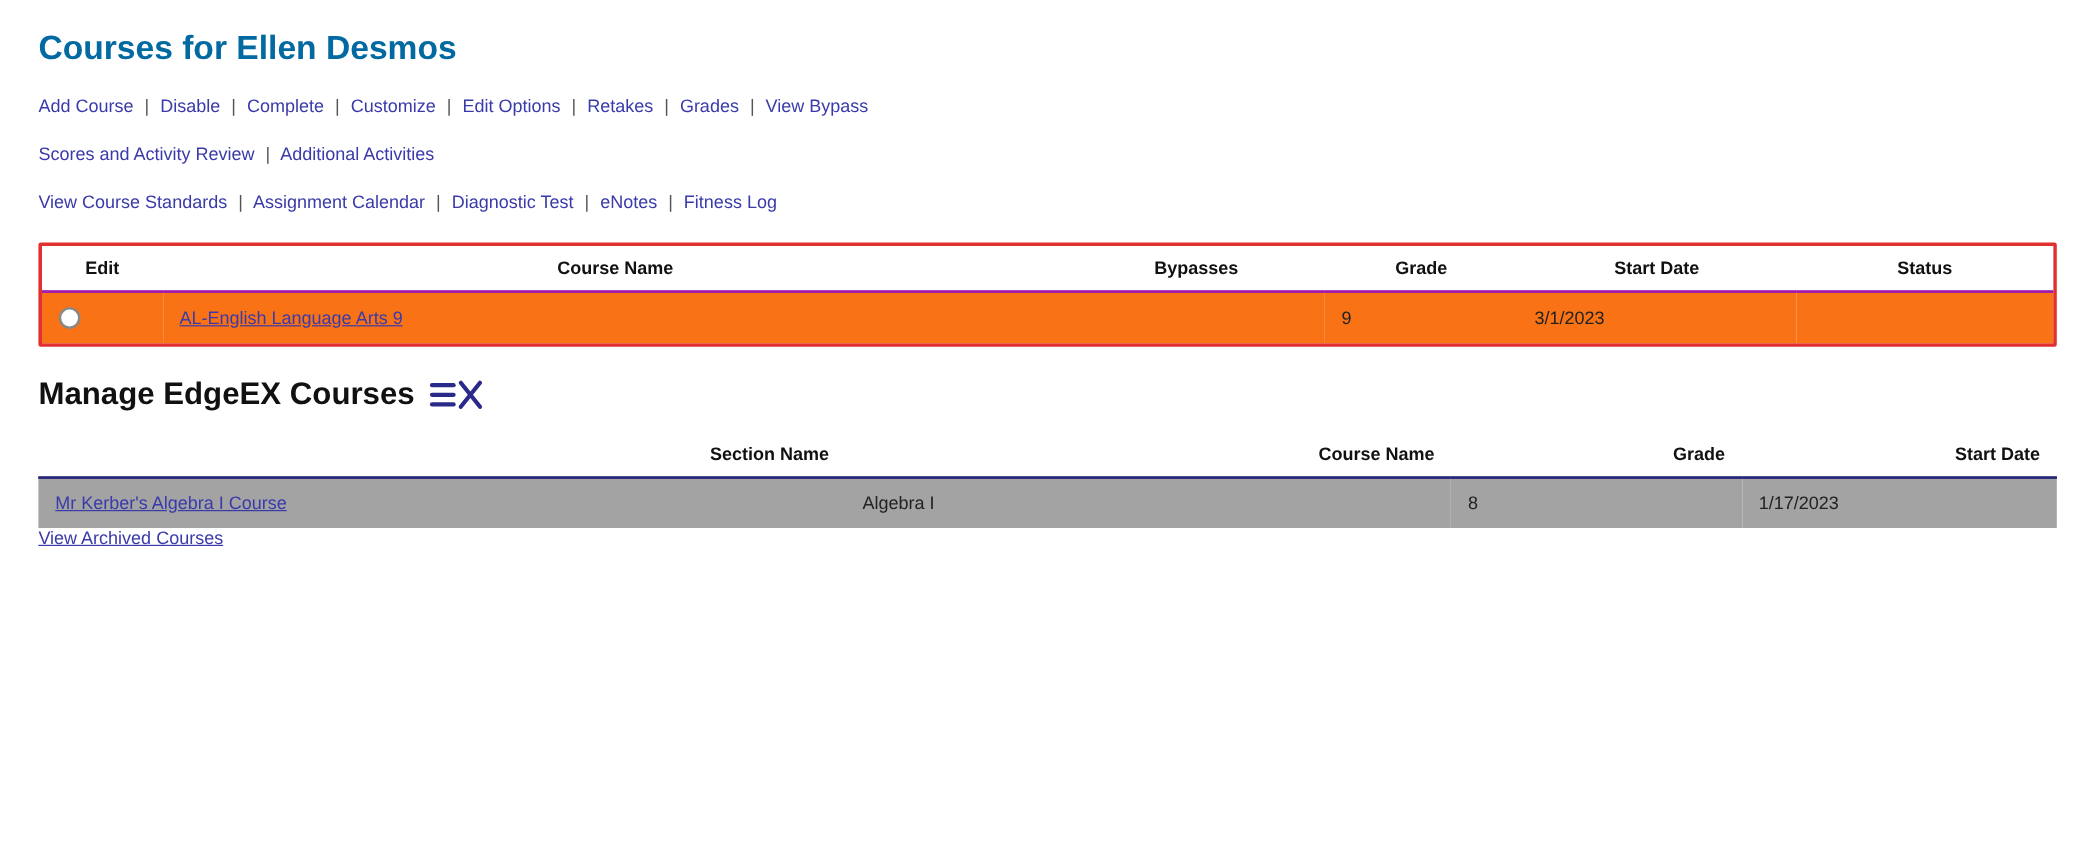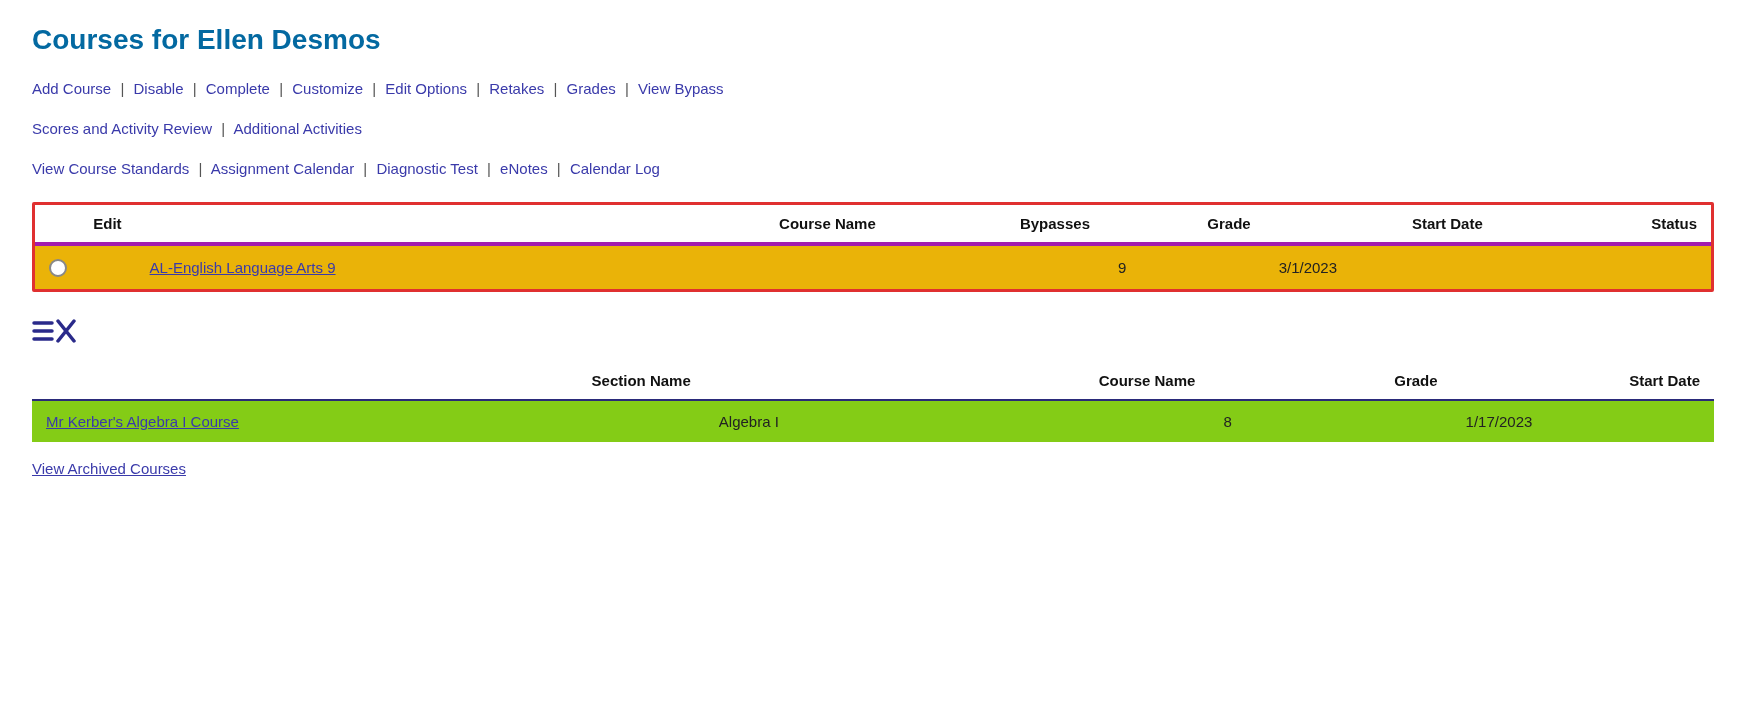--- a/index.html
+++ b/index.html
@@ -32,31 +32,31 @@
     .red-border-section {
       border: 3px solid #e03030;
       margin: 18px 0 24px 0;
       border-radius: 2px;
     }
     table {
       width: 100%;
       border-collapse: collapse;
     }
     .courses-table th {
-      text-align: right;
+      text-align: center;
       font-weight: bold;
       font-size: 15px;
       padding: 10px 14px;
-      border-bottom: 4px solid #a21caf;
+      border-bottom: 2px solid #a21caf;
       background: #fff;
       color: #111;
     }
     .courses-table td {
       padding: 12px 14px;
-      background: #eab308;
+      background: #f97316;
       border: none;
       vertical-align: middle;
     }
     .courses-table td a {
       color: #3a3aaa;
       text-decoration: underline;
       cursor: pointer;
     }
     .radio-cell {
       width: 40px;
@@ -88,31 +88,30 @@
       text-align: right;
       font-weight: bold;
       font-size: 15px;
       padding: 10px 14px;
       border-bottom: 2px solid #2a2a7a;
       background: #fff;
       color: #111;
     }
     .manage-table td {
       padding: 12px 14px;
-      background: #84cc16;
+      background: #a3a3a3;
       border: none;
       vertical-align: middle;
     }
     .manage-table td a {
       color: #3a3aaa;
       text-decoration: underline;
       cursor: pointer;
     }
     .view-archived {
-      margin-top: 18px;
     }
     .view-archived a {
       color: #3a3aaa;
       text-decoration: underline;
       font-size: 15px;
       cursor: pointer;
     }
     .col-edit { width: 50px; }
     .col-course { width: 45%; }
     .col-bypasses { width: 120px; }
@@ -156,21 +155,21 @@
 
 <div class="action-links">
   <a>View Course Standards</a>
   <span class="sep">|</span>
   <a>Assignment Calendar</a>
   <span class="sep">|</span>
   <a>Diagnostic Test</a>
   <span class="sep">|</span>
   <a>eNotes</a>
   <span class="sep">|</span>
-  <a>Calendar Log</a>
+  <a>Fitness Log</a>
 </div>
 
 <div class="red-border-section">
   <table class="courses-table">
     <thead>
       <tr>
         <th class="col-edit">Edit</th>
         <th class="col-course">Course Name</th>
         <th class="col-bypasses">Bypasses</th>
         <th class="col-grade">Grade</th>
@@ -189,20 +188,21 @@
         <td></td>
         <td>9</td>
         <td>3/1/2023</td>
         <td></td>
       </tr>
     </tbody>
   </table>
 </div>
 
 <h2>
+  <span>Manage EdgeEX Courses</span>
   <span class="edgeex-icon">
     <svg width="44" height="30" viewBox="0 0 44 30" xmlns="http://www.w3.org/2000/svg">
 
       <g fill="none" stroke="#2a2a8a" stroke-width="3.5" stroke-linecap="round" stroke-linejoin="round">
 
         <line x1="2" y1="7" x2="20" y2="7"></line>
         <line x1="2" y1="15" x2="20" y2="15"></line>
         <line x1="2" y1="23" x2="20" y2="23"></line>
 
         <line x1="26" y1="5" x2="42" y2="25"></line>

